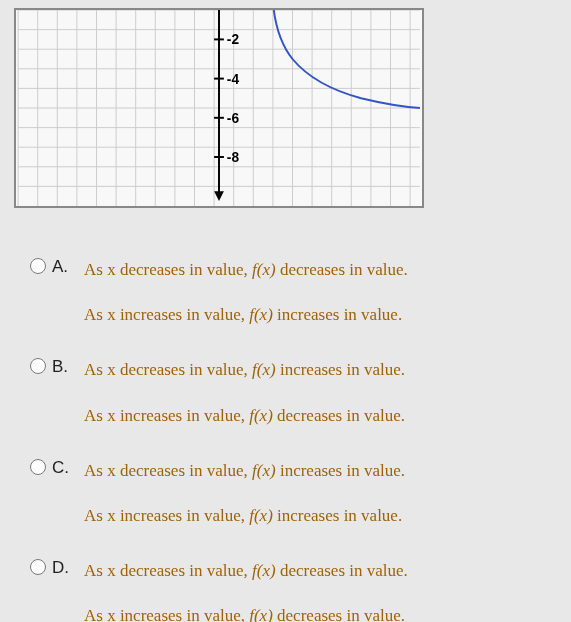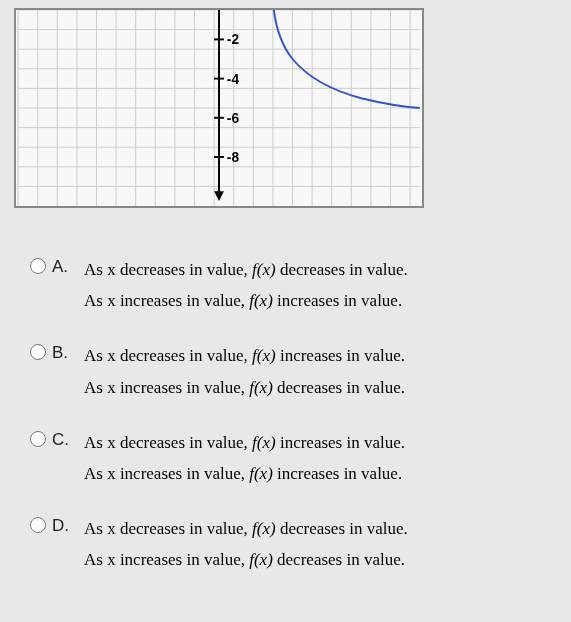--- a/index.html
+++ b/index.html
@@ -46,27 +46,27 @@
     }
     .option-label {
       width: 32px;
       font-size: 17px;
       color: #222;
       font-weight: 400;
       padding-top: 1px;
     }
     .option-text {
       font-size: 17px;
-      color: #000000;
+      color: #a16207;
       line-height: 1.6;
       font-family: 'Times New Roman', serif;
     }
     .option-text .line2 {
       display: block;
-      margin-top: 4px;
+      margin-top: 18px;
     }
     .fx {
       font-style: italic;
     }
   </style>
 </head>
 <body>
 
 <div class="graph-container">
   <svg class="grid-svg" viewBox="0 0 410 200">

